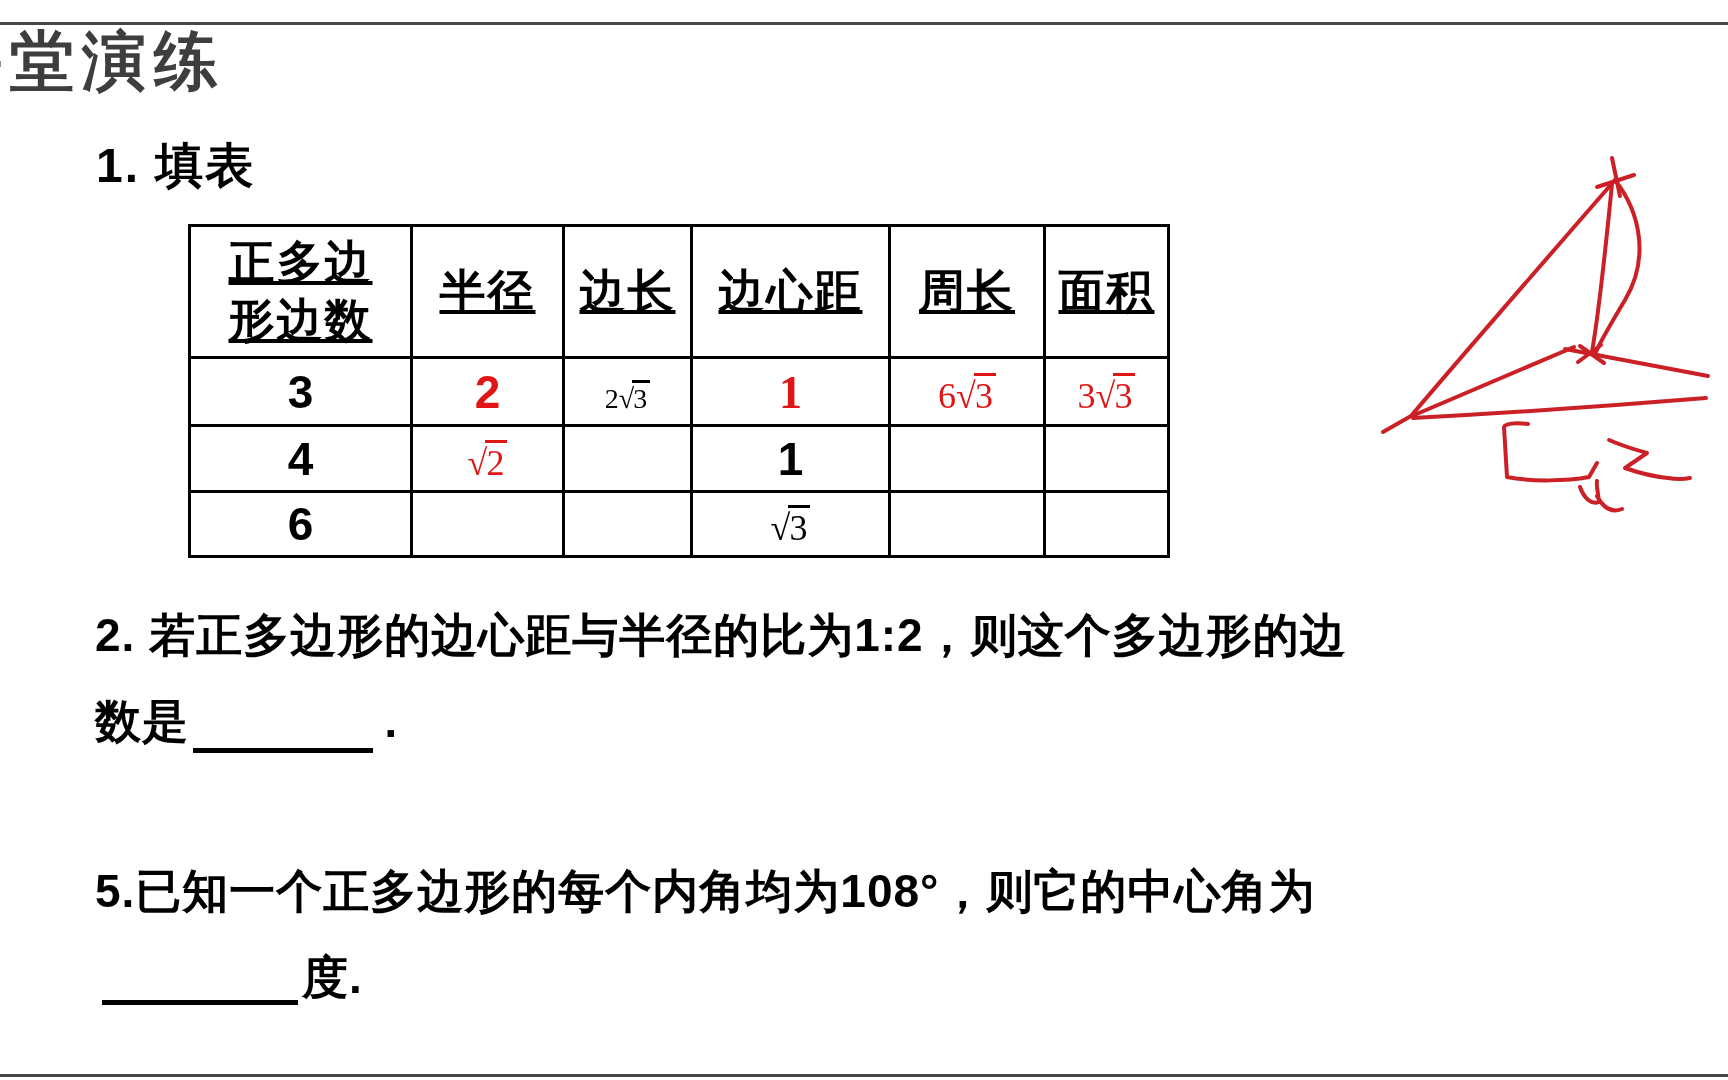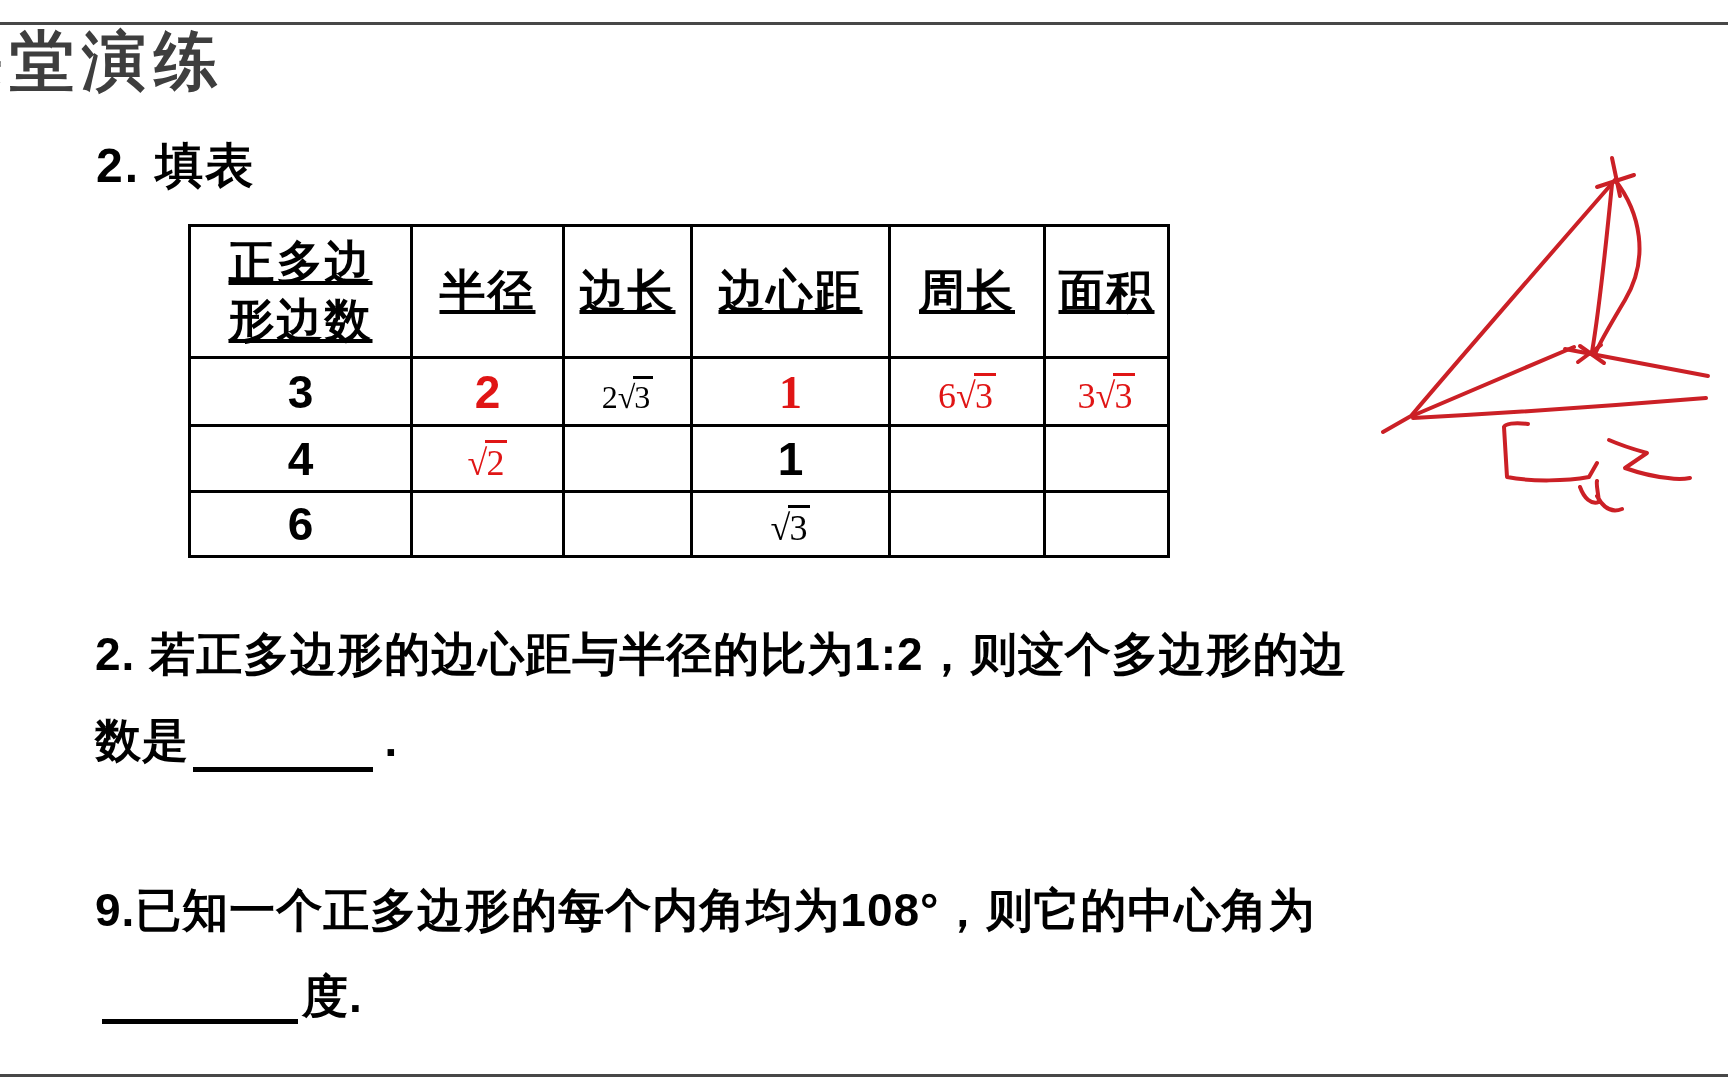--- a/index.html
+++ b/index.html
@@ -26,29 +26,29 @@
     padding:0;overflow:hidden;
   }
   table.polytable th{font-size:46px;font-weight:700;line-height:1.25;letter-spacing:2px;}
   table.polytable td{font-size:46px;font-weight:700;}
   .hdr-row{height:132px;text-decoration:underline;}
   .r1{height:68px;}
   .r2{height:66px;}
   .r3{height:65px;}
   .red{color:#e01515;}
   .math{
-    font-family:"Liberation Serif", serif;font-weight:400;font-size:32px;white-space:nowrap;
+    font-family:"Liberation Serif", serif;font-weight:400;font-size:28px;white-space:nowrap;
   }
   .math.small{font-size:36px;text-align:center;}
   .rad{border-top:3px solid currentColor;padding:0 3px 0 1px;}
   .rt{letter-spacing:-2px;}
   
   .qline{
     position:absolute;left:95px;font-size:46px;font-weight:700;line-height:1.2;
-    letter-spacing:1px;white-space:nowrap;margin-top:19px;
+    letter-spacing:1px;white-space:nowrap;
   }
   .q2-l1{top:608px;}
   .q2-l2{top:698px;font-family:Liberation Mono, monospace;}
   .q3-l1{top:864px;}
   .q3-l2{top:950px;left:98px;}
   .blank{
     display:inline-block;border-bottom:5px solid #000;height:48px;vertical-align:bottom;
     margin:0 4px;
   }
   .blank-q2{width:180px;}
@@ -58,21 +58,21 @@
 </style>
 </head>
 <body>
 
 <div class="stage">
 
   <div class="rule rule-top"></div>
 
   <div class="page-title">课堂演练</div>
 
-  <div class="section-label">2. 填表</div>
+  <div class="section-label">1. 填表</div>
 
   <div class="tbl-wrap">
     <table class="polytable">
       <colgroup>
         <col style="width:222px">
           <col style="width:152px">
           <col style="width:128px">
         <col style="width:198px">
           <col style="width:155px">
           <col style="width:124px">
@@ -127,21 +127,21 @@
         </tr>
       </tbody>
     </table>
   </div>
 
   <div class="qline q2-l1">2. 若正多边形的边心距与半径的比为1:2，则这个多边形的边</div>
   <div class="qline q2-l2">
     <span>数是</span><span class="blank blank-q2"></span><span>.</span>
   </div>
 
-  <div class="qline q3-l1">9.已知一个正多边形的每个内角均为108°，则它的中心角为</div>
+  <div class="qline q3-l1">5.已知一个正多边形的每个内角均为108°，则它的中心角为</div>
   <div class="qline q3-l2">
     <span class="blank blank-q3"></span><span>度.</span>
   </div>
 
   <svg class="sketch" width="478" height="400" viewBox="1250 140 478 400">
     <g fill="none" stroke="#cb2026" stroke-width="4" stroke-linecap="round" stroke-linejoin="round">
 
       <path d="M1383 432 L1411 416 Q1480 335 1615 180"></path>
 
       <path d="M1612 158 L1620 196 M1597 187 L1634 175"></path>

